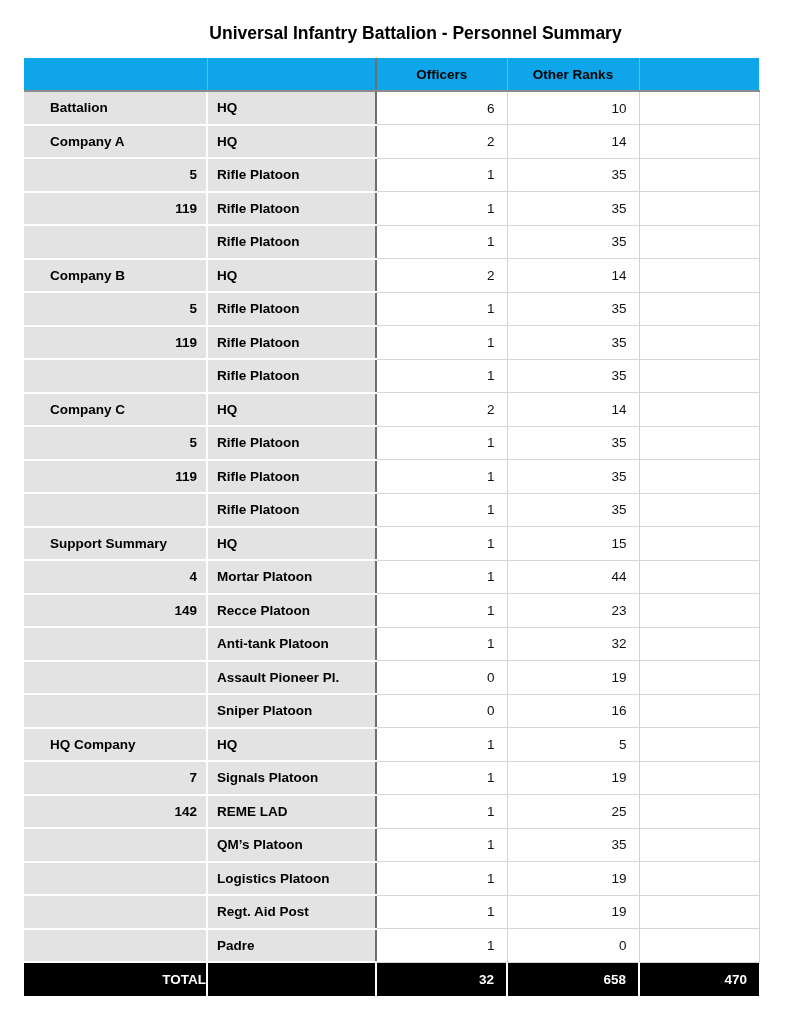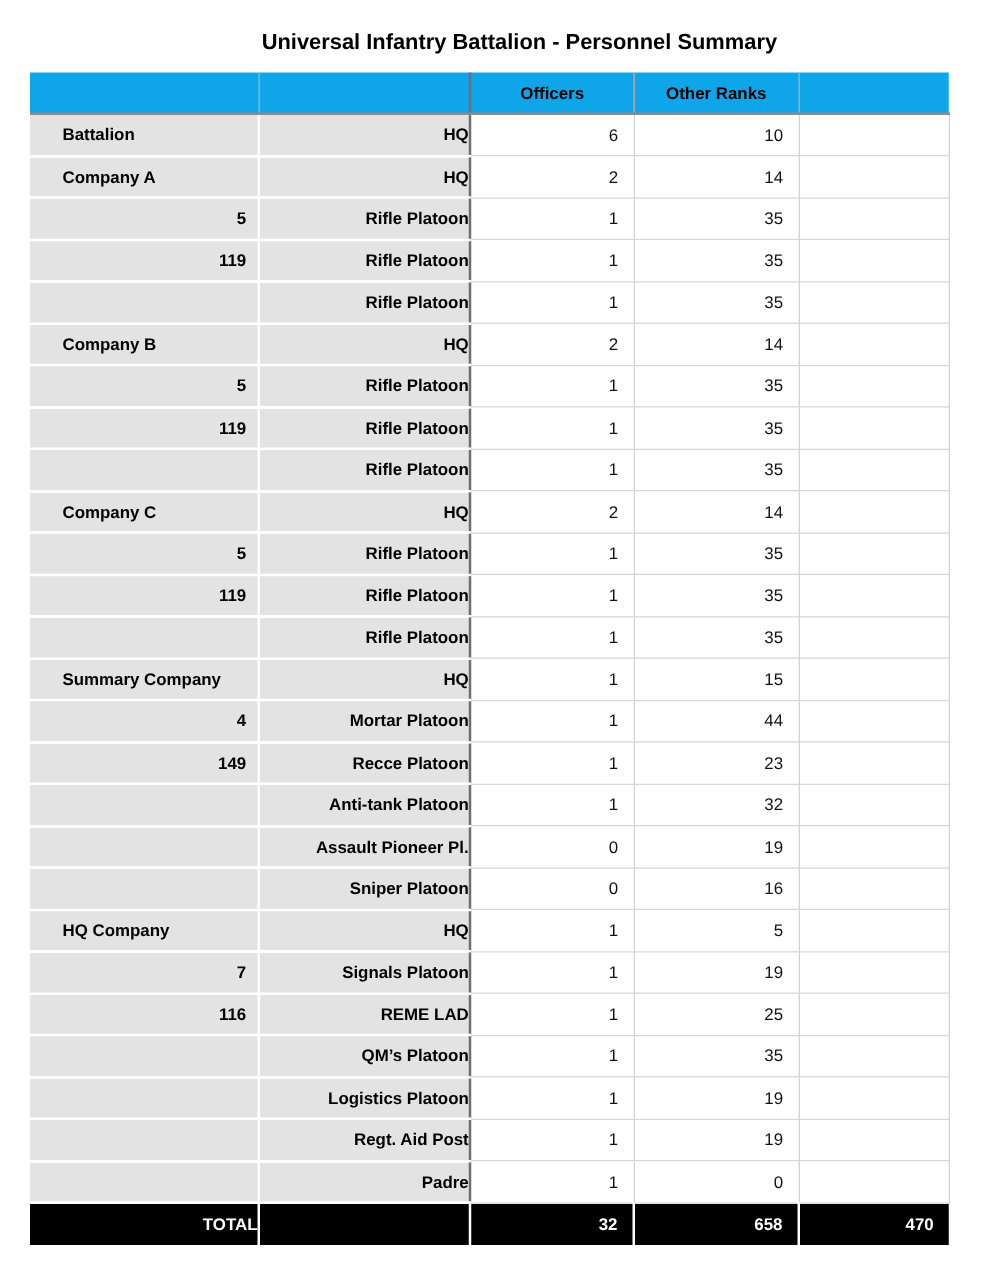--- a/index.html
+++ b/index.html
@@ -63,21 +63,21 @@
     text-align: left;
     padding-left: 26px;
     border-right: 2px solid #ffffff;
   }
   td.lab.c1.rnum {
     text-align: right;
     padding-left: 0;
     padding-right: 9px;
   }
   td.lab.c2 {
-    text-align: right;
+    text-align: left;
     padding-left: 9px;
     border-right: 2px solid #6f6f6f;
     margin-left: 20px;
   }
   td.wht {
     background: #ffffff;
     border-bottom: 1px solid #d6d6d6;
     border-right: 1px solid #d2d2d2;
   }
   td.num {
@@ -219,21 +219,21 @@
           <td class="wht c5"></td>
         </tr>
         <tr>
           <td class="lab c1"></td>
           <td class="lab c2">Rifle Platoon</td>
           <td class="wht num c3">1</td>
           <td class="wht num c4">35</td>
           <td class="wht c5"></td>
         </tr>
         <tr>
-          <td class="lab c1">Summary Company</td>
+          <td class="lab c1">Support Summary</td>
           <td class="lab c2">HQ</td>
           <td class="wht num c3">1</td>
           <td class="wht num c4">15</td>
           <td class="wht c5"></td>
         </tr>
         <tr>
           <td class="lab c1 rnum">4</td>
           <td class="lab c2">Mortar Platoon</td>
           <td class="wht num c3">1</td>
           <td class="wht num c4">44</td>
@@ -275,21 +275,21 @@
           <td class="wht c5"></td>
         </tr>
         <tr>
           <td class="lab c1 rnum">7</td>
           <td class="lab c2">Signals Platoon</td>
           <td class="wht num c3">1</td>
           <td class="wht num c4">19</td>
           <td class="wht c5"></td>
         </tr>
         <tr>
-          <td class="lab c1 rnum">116</td>
+          <td class="lab c1 rnum">142</td>
           <td class="lab c2">REME LAD</td>
           <td class="wht num c3">1</td>
           <td class="wht num c4">25</td>
           <td class="wht c5"></td>
         </tr>
         <tr>
           <td class="lab c1"></td>
           <td class="lab c2">QM’s Platoon</td>
           <td class="wht num c3">1</td>
           <td class="wht num c4">35</td>

